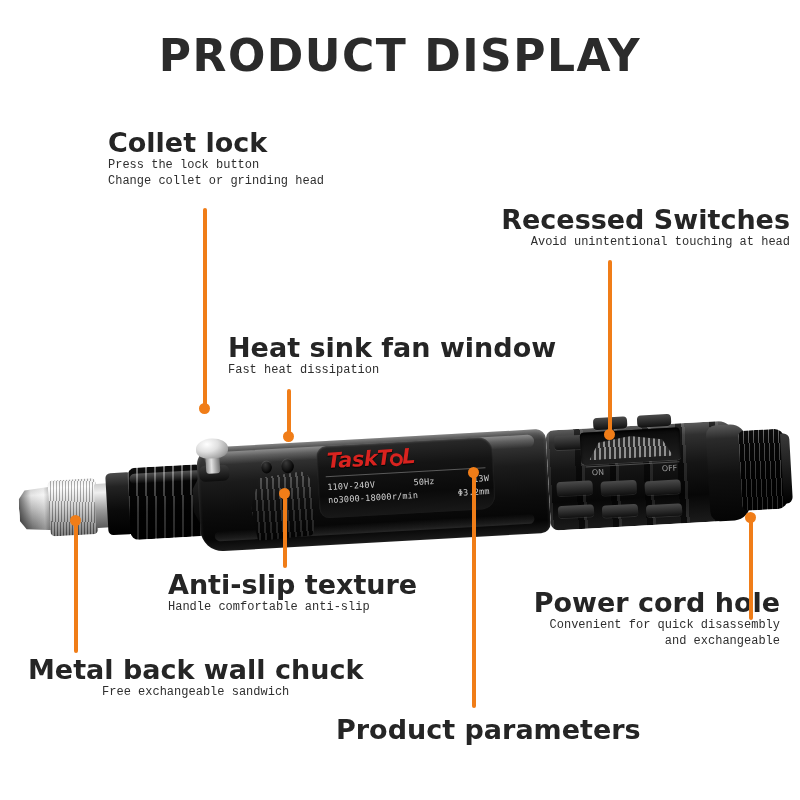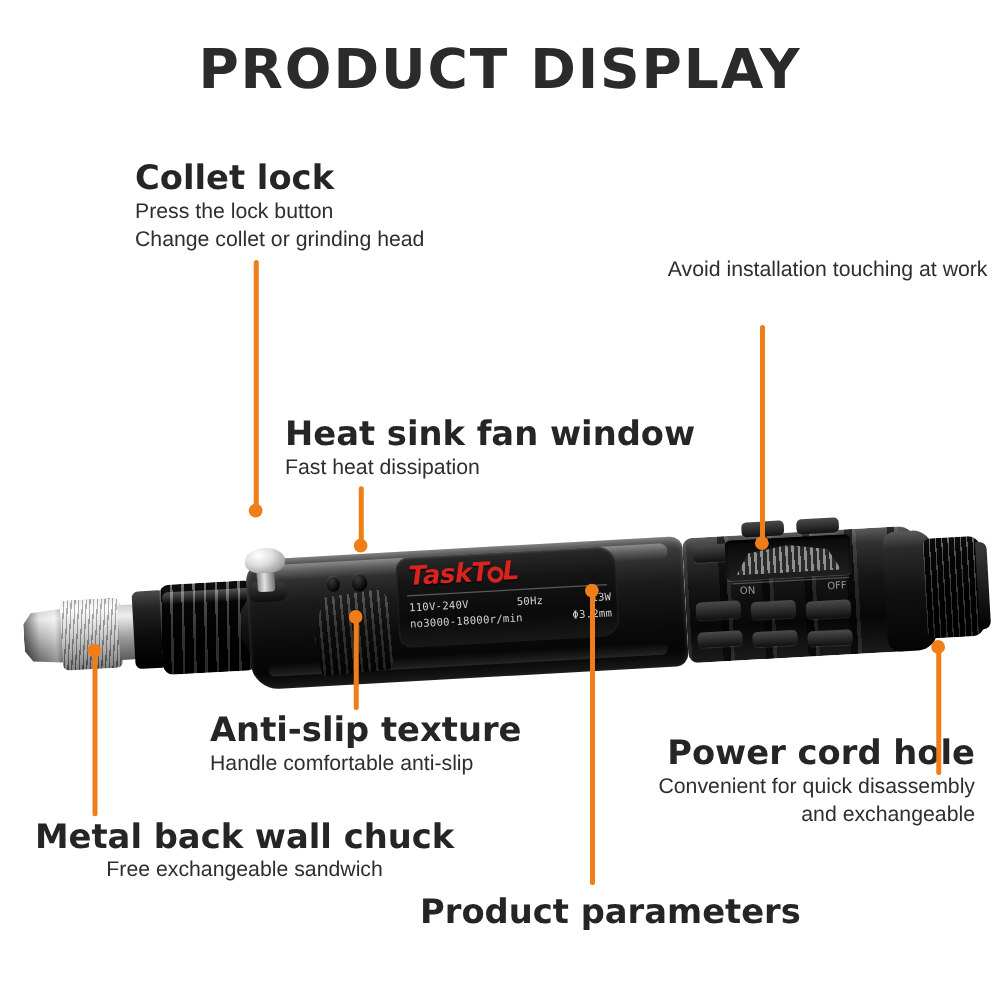--- a/index.html
+++ b/index.html
@@ -33,25 +33,25 @@
   .callout { position: absolute; }
   .callout .c-title {
     font-size: 27px;
     font-weight: bold;
     color: #252525;
     line-height: 1.12;
     white-space: nowrap;
     font-family: "DejaVu Sans", sans-serif;
   }
   .callout .c-line {
-    font-size: 17px;
+    font-size: 12px;
     color: #2e2e2e;
     line-height: 1.32;
     white-space: nowrap;
-    font-family: Liberation Sans, sans-serif;
+    font-family: Liberation Mono, monospace;
   }
 
   
   .leader {
     position: absolute;
     background: #F07D18;
     border-radius: 2px;
   }
   .leader-v { width: 4px; }
   .dot {
@@ -412,21 +412,22 @@
 
   <div class="callout" style="left:108px; top:128px;">
     <div class="c-title">Collet lock</div>
     <div class="c-line">Press the lock button</div>
     <div class="c-line">Change collet or grinding head</div>
   </div>
   <div class="leader leader-v" style="left:203px; top:208px; height:200px;"></div>
   <div class="dot" style="left:199px; top:403px;"></div>
 
   <div class="callout" style="left:460px; top:205px; width:330px; text-align:right;">
-    <div class="c-line">Avoid installation touching at work</div>
+    <div class="c-title">Recessed Switches</div>
+    <div class="c-line">Avoid unintentional touching at head</div>
   </div>
   <div class="leader leader-v" style="left:608px; top:260px; height:175px;"></div>
   <div class="dot" style="left:604px; top:429px;"></div>
 
   <div class="callout" style="left:228px; top:333px;">
     <div class="c-title">Heat sink fan window</div>
     <div class="c-line">Fast heat dissipation</div>
   </div>
   <div class="leader leader-v" style="left:287px; top:389px; height:48px;"></div>
   <div class="dot" style="left:283px; top:431px;"></div>

